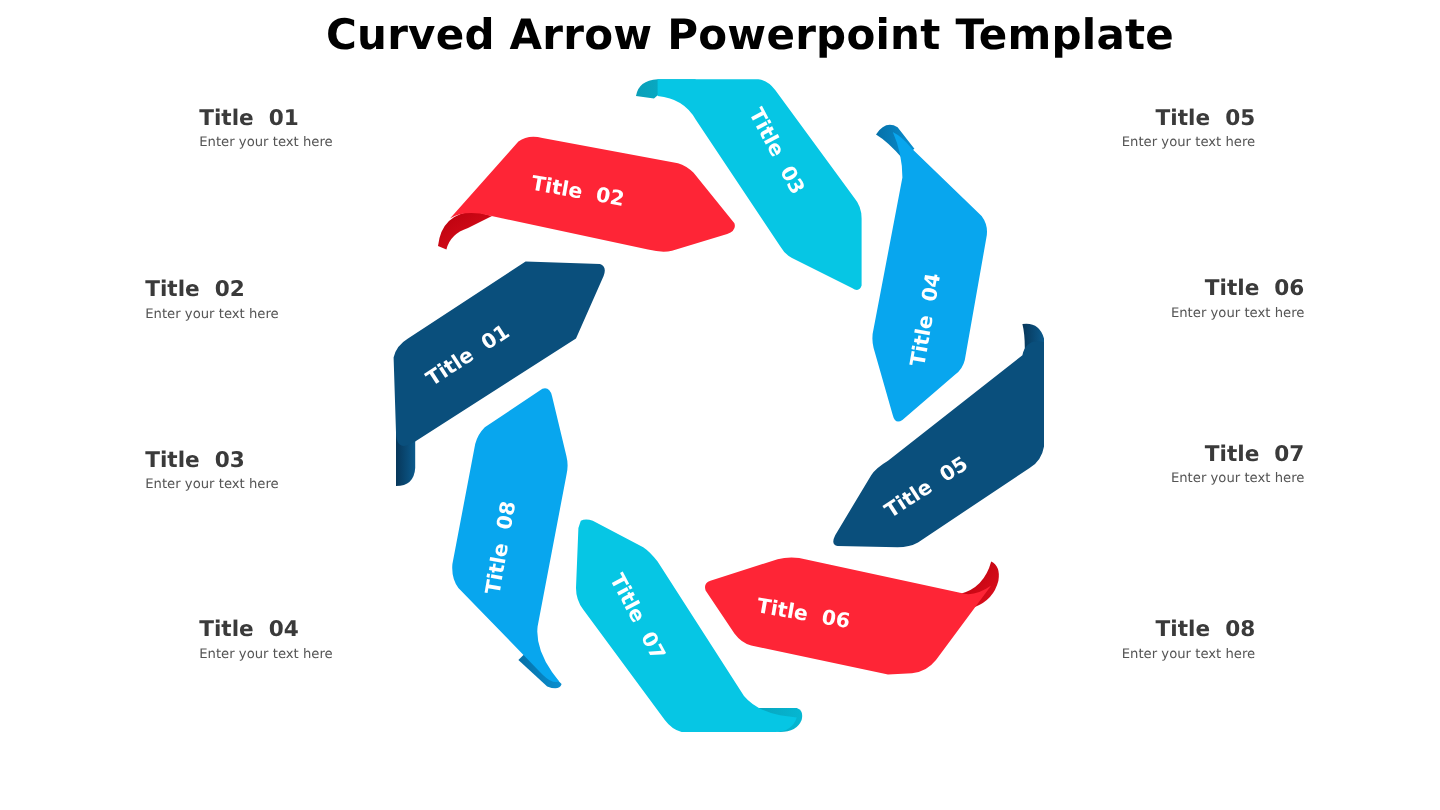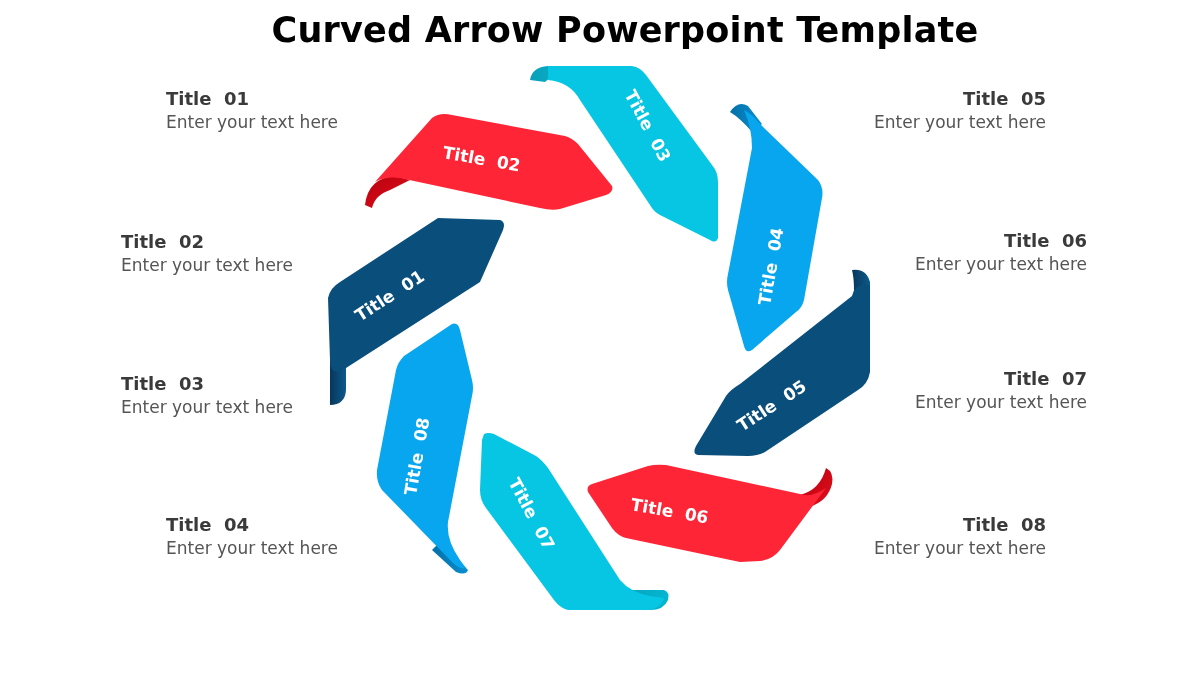--- a/index.html
+++ b/index.html
@@ -6,21 +6,21 @@
   body {
     width: 1200px; height: 675px; background: #ffffff; position: relative; overflow: hidden;
     font-family: "DejaVu Sans", "Liberation Sans", sans-serif;
   }
   .title {
     position: absolute; left: 0; top: 10px; width: 1250px; text-align: center;
     font-size: 35px; font-weight: bold; color: #000; letter-spacing: 0.2px;
   }
   .side-item { position: absolute; width: 180px; }
   .side-item .h { font-size: 18px; font-weight: bold; color: #3a3a3a; white-space: pre; }
-  .side-item .s { font-size: 17px; color: #555; margin-top: 3px; white-space: nowrap; }
+  .side-item .s { font-size: 11px; color: #555; margin-top: 3px; white-space: nowrap; }
   .left .h, .left .s { text-align: left; }
   .right .h, .right .s { text-align: right; }
   svg.diagram { position: absolute; left: 0; top: 0; }
   .lbl { font-family: "DejaVu Sans", "Liberation Sans", sans-serif; font-weight: bold; font-size: 17px; fill: #ffffff; white-space: pre; }
 </style>
 </head>
 <body>
 
 <div class="title">Curved Arrow Powerpoint Template</div>
 

